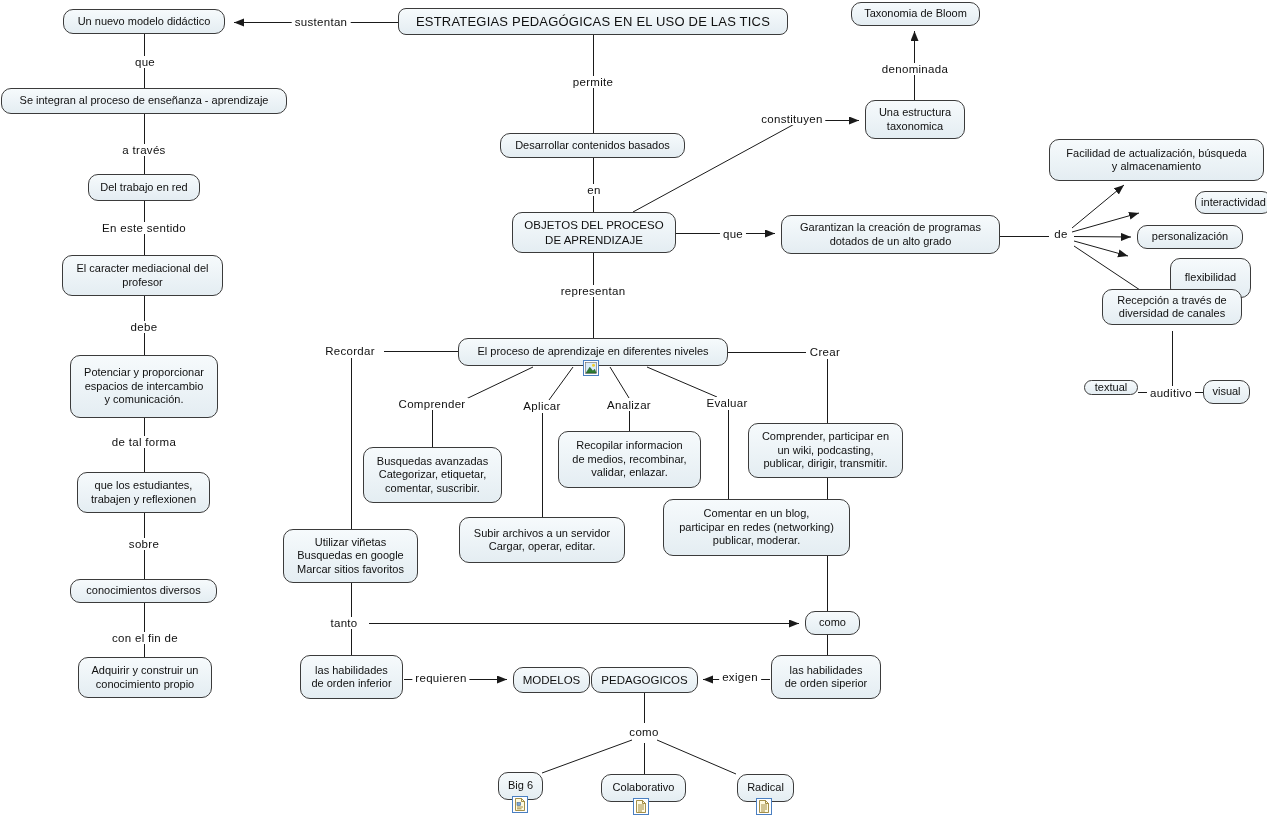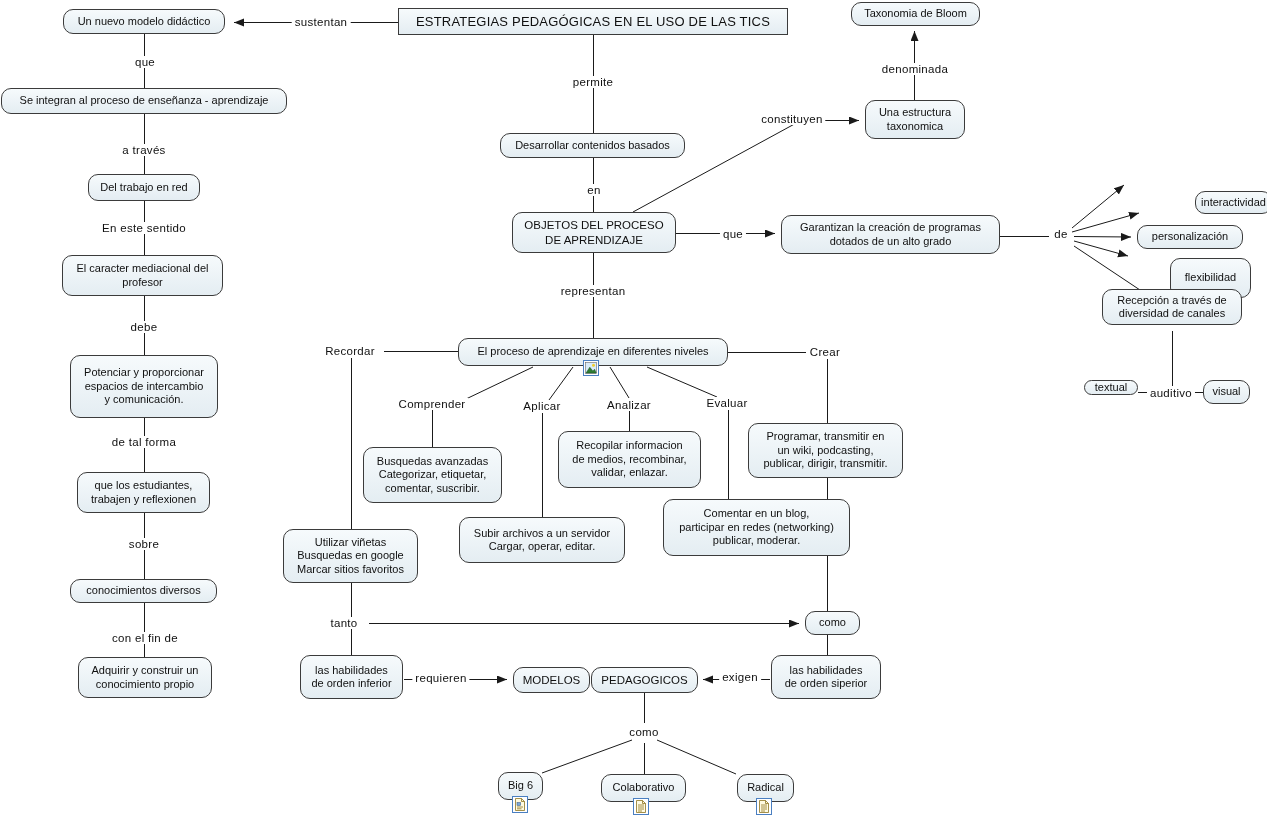--- a/index.html
+++ b/index.html
@@ -4,21 +4,21 @@
 <style>
   html,body{margin:0;padding:0;background:#ffffff;}
   #cmap{position:relative;width:1267px;height:817px;background:#ffffff;overflow:hidden;
         font-family:"Liberation Sans",sans-serif;}
   #wires{position:absolute;left:0;top:0;width:1267px;height:817px;}
   .node{position:absolute;box-sizing:border-box;
         background:linear-gradient(180deg,#f6fafc 0%,#e4edf2 100%);
         border:1px solid #3b3b3b;border-radius:10px;
         display:flex;align-items:center;justify-content:center;text-align:center;
         font-size:11px;line-height:1.22;color:#101010;white-space:pre-line;padding:2px 4px;}
-  .node.title{font-size:13px;border-radius:0;letter-spacing:.2px;}
+  .node.title{font-size:13px;border-radius:8px;letter-spacing:.2px;}
   .node.caps{font-size:11.5px;}
   .lbl{position:absolute;transform:translate(-50%,-50%);background:#ffffff;
        padding:0 3px;font-size:11.5px;color:#101010;white-space:nowrap;letter-spacing:.3px;text-align:center;}
   .res-icon{position:absolute;width:16px;height:17px;line-height:0;}
 </style>
 </head>
 <body>
 
 <div id="cmap">
 
@@ -100,35 +100,37 @@
   <div class="node" style="left:78px;top:657px;width:134px;height:41px">Adquirir y construir un
 conocimiento propio</div>
   <div class="node" style="left:500px;top:133px;width:185px;height:25px">Desarrollar contenidos basados</div>
   <div class="node caps" style="left:512px;top:212px;width:164px;height:41px">OBJETOS DEL PROCESO
 DE APRENDIZAJE</div>
   <div class="node" style="left:865px;top:100px;width:100px;height:39px">Una estructura
 taxonomica</div>
   <div class="node" style="left:851px;top:2px;width:129px;height:24px">Taxonomia de Bloom</div>
   <div class="node" style="left:781px;top:215px;width:219px;height:39px">Garantizan la creación de programas
 dotados de un alto grado</div>
+  <div class="node" style="left:1049px;top:139px;width:215px;height:42px">Facilidad de actualización, búsqueda
+y almacenamiento</div>
   <div class="node" style="left:1195px;top:191px;width:77px;height:23px">interactividad</div>
   <div class="node" style="left:1137px;top:225px;width:106px;height:24px">personalización</div>
   <div class="node" style="left:1170px;top:258px;width:81px;height:40px">flexibilidad</div>
   <div class="node" style="left:1102px;top:289px;width:140px;height:36px">Recepción a través de
 diversidad de canales</div>
   <div class="node" style="left:1084px;top:380px;width:54px;height:15px">textual</div>
   <div class="node" style="left:1203px;top:380px;width:47px;height:24px">visual</div>
   <div class="node" style="left:458px;top:338px;width:270px;height:28px">El proceso de aprendizaje en diferentes niveles</div>
   <div class="node" style="left:363px;top:447px;width:139px;height:56px">Busquedas avanzadas
 Categorizar, etiquetar,
 comentar, suscribir.</div>
   <div class="node" style="left:558px;top:431px;width:143px;height:57px">Recopilar informacion
 de medios, recombinar,
 validar, enlazar.</div>
-  <div class="node" style="left:748px;top:423px;width:155px;height:55px">Programar, transmitir en
+  <div class="node" style="left:748px;top:423px;width:155px;height:55px">Comprender, participar en
 un wiki, podcasting,
 publicar, dirigir, transmitir.</div>
   <div class="node" style="left:283px;top:529px;width:135px;height:54px">Utilizar viñetas
 Busquedas en google
 Marcar sitios favoritos</div>
   <div class="node" style="left:459px;top:517px;width:166px;height:46px">Subir archivos a un servidor
 Cargar, operar, editar.</div>
   <div class="node" style="left:663px;top:499px;width:187px;height:57px">Comentar en un blog,
 participar en redes (networking)
 publicar, moderar.</div>

